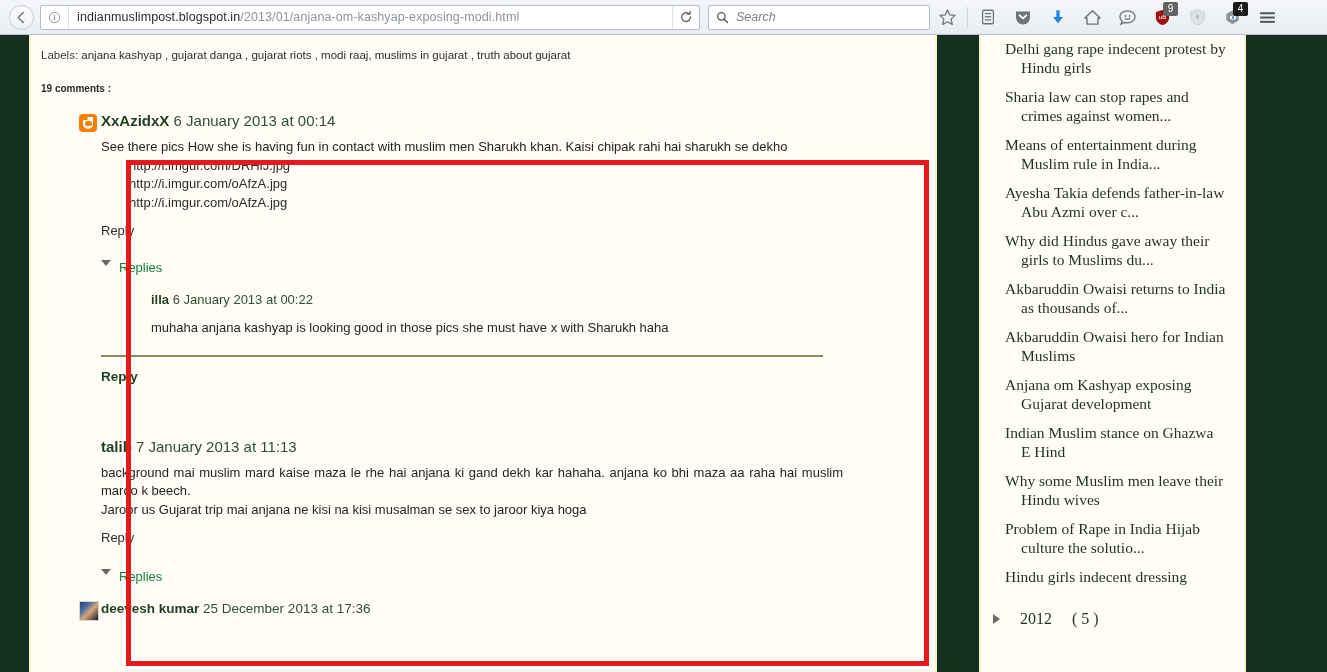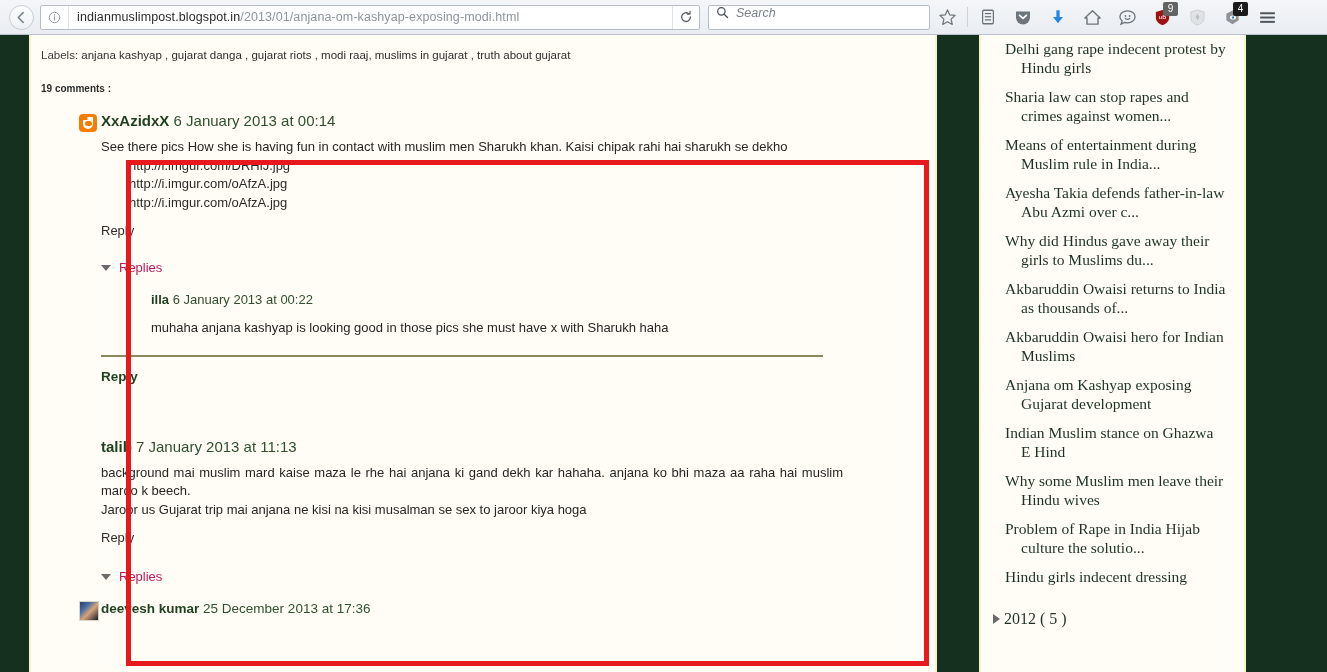--- a/index.html
+++ b/index.html
@@ -73,21 +73,21 @@
     color: #5a6068;
     flex: 0 0 auto;
   }
   .searchbar {
     flex: 0 0 auto;
     width: 222px; height: 25px;
     margin-left: 8px;
     background: #ffffff;
     border: 1px solid #b6bec7;
     border-radius: 2px;
-    display: flex; 
+    display: flex; align-items: center;
     padding-left: 7px;
   }
   .searchbar .sph {
     margin-left: 7px;
     font-style: italic;
     font-size: 12.5px;
     color: #79808a;
   }
   .iconbtn {
     width: 35px; height: 30px;
@@ -204,22 +204,22 @@
   .cmt-body .link { color: #2b2b2b; padding-left: 28px; }
   .cmt-reply {
     margin-top: 11px;
     font-size: 13px;
     color: #2d2d2d;
     cursor: pointer;
   }
   .replies-toggle {
     margin: 22px 0 0 10px;
     font-size: 13px;
-    color: #be185d;
-    display: flex; align-items: center; gap: 8px;
+    color: #15803d;
+    display: flex; gap: 8px;
   }
   .tri-down {
     width: 0; height: 0;
     border-left: 5px solid transparent;
     border-right: 5px solid transparent;
     border-top: 6px solid #6a6a6a;
   }
   .tri-right {
     width: 0; height: 0;
     border-top: 5px solid transparent;
@@ -256,21 +256,21 @@
     font-family: "Liberation Serif", serif;
     font-size: 15.5px;
     line-height: 19px;
     color: #1d3320;
     padding: 0 18px 0 40px;
     text-indent: -16px;
     margin-bottom: 10px;
     cursor: pointer;
   }
   .archive-row {
-    display: flex; align-items: center; gap: 4px;
+    display: flex; align-items: center; gap: 20px;
     padding: 14px 0 0 12px;
     font-family: "Liberation Serif", serif;
     font-size: 16px;
     color: #1d3320;
   }
   .archive-row .cnt { color: #1d3320; }
 
   
   #annot {
     position: absolute;

